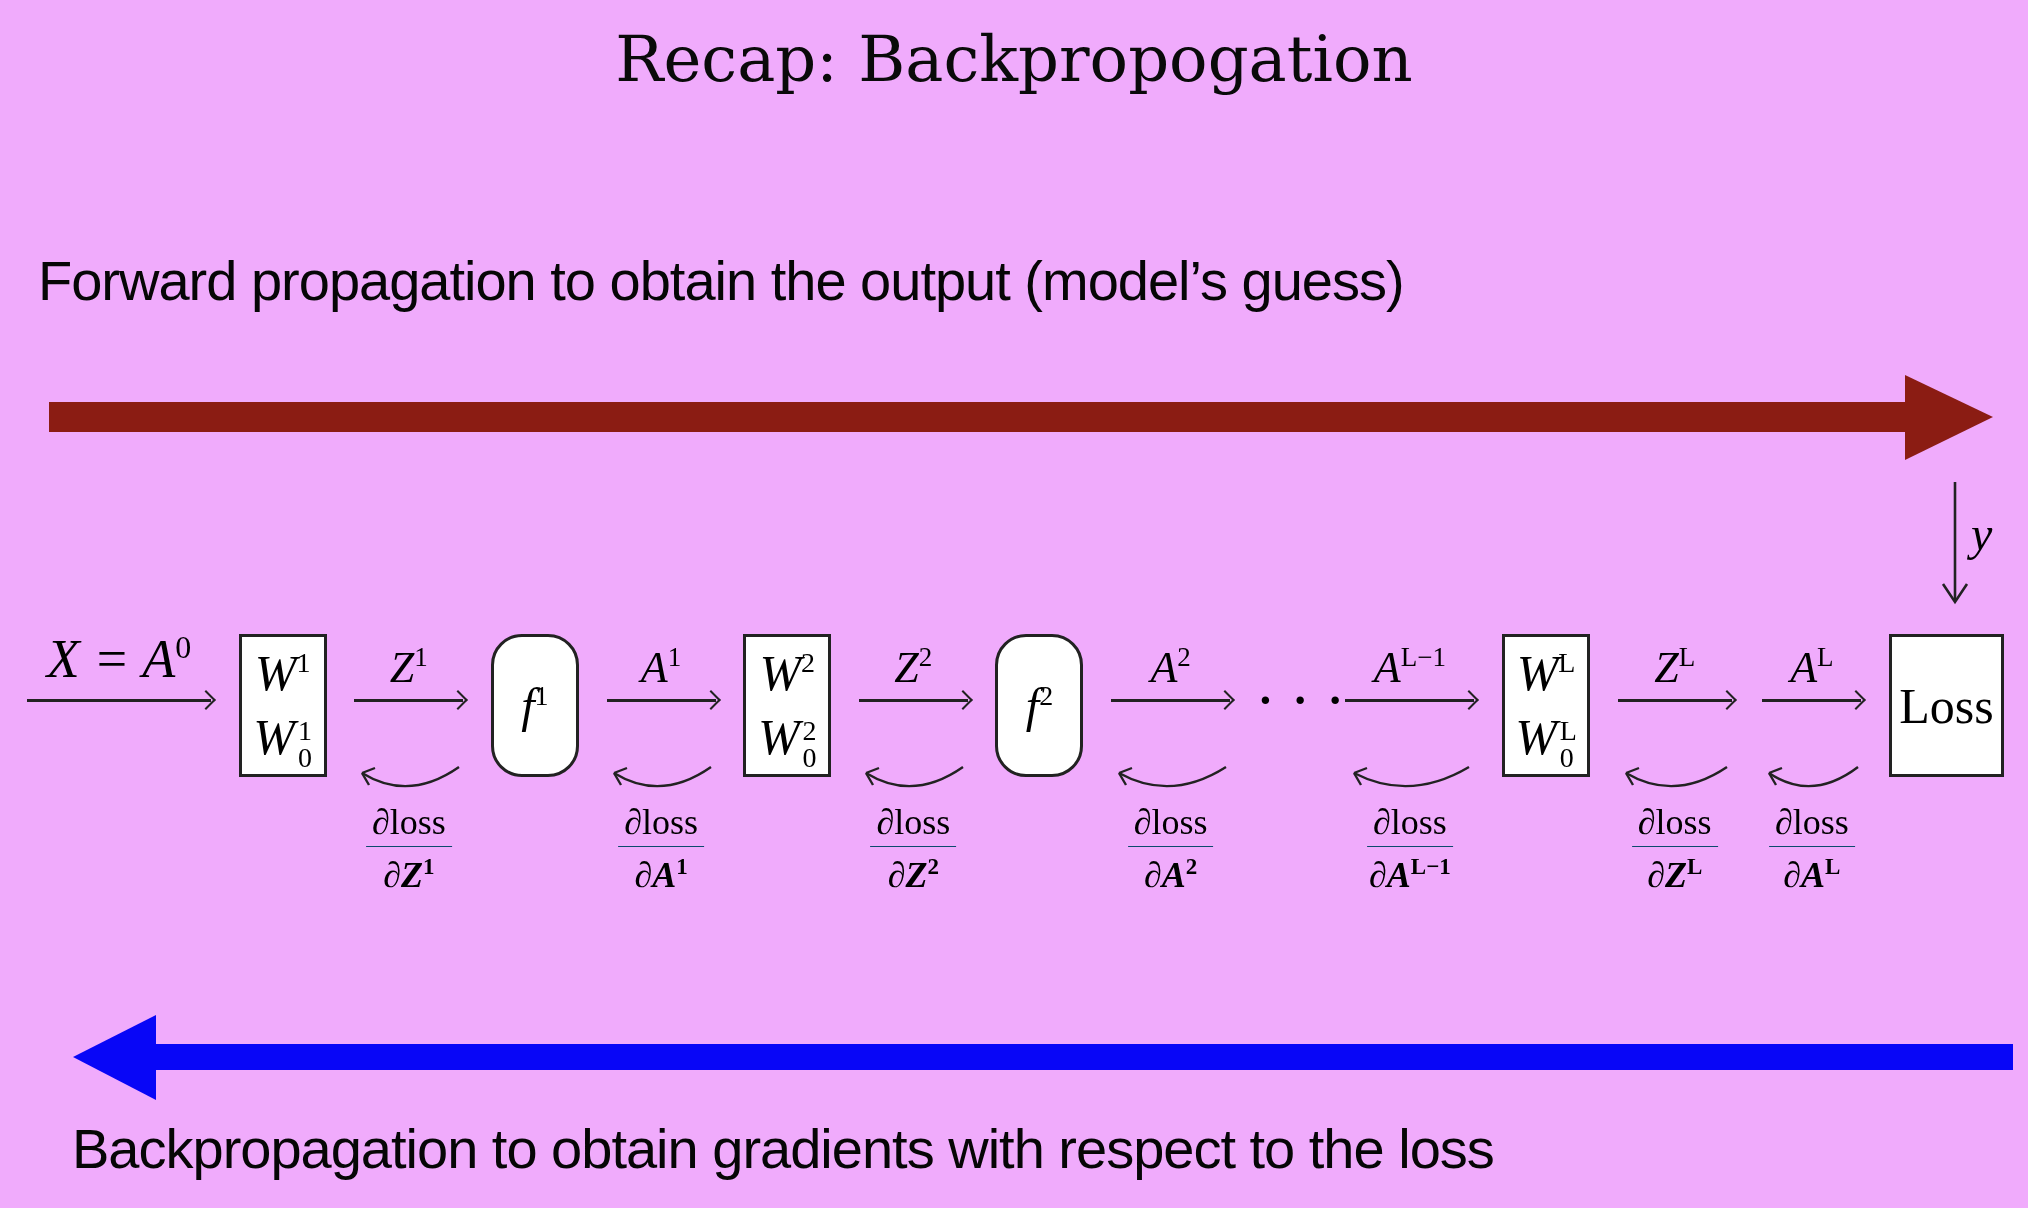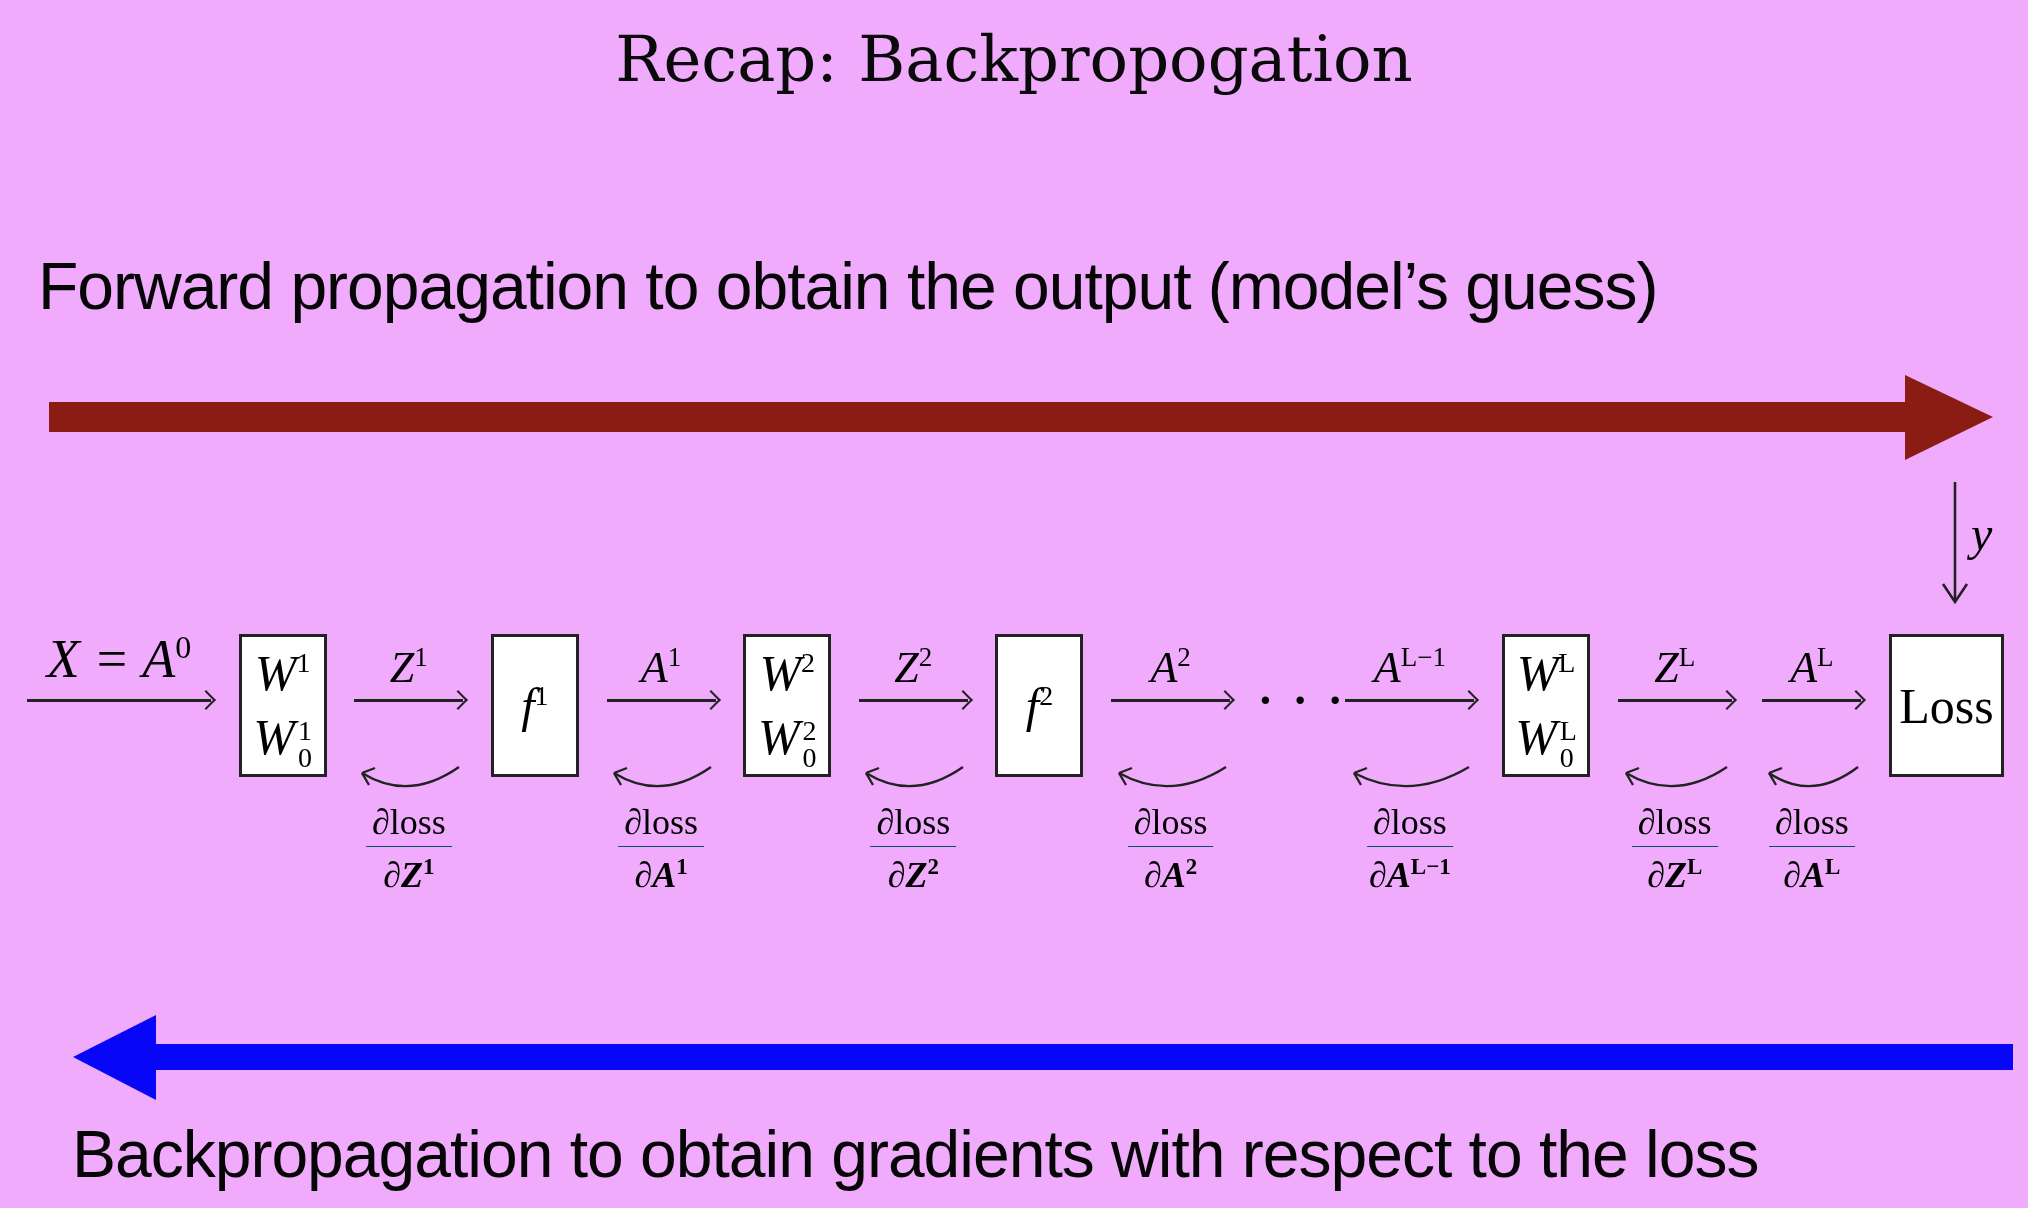--- a/index.html
+++ b/index.html
@@ -3,21 +3,21 @@
 <meta charset="utf-8">
 <style>
   html,body{margin:0;padding:0;background:#ffffff;}
   .slide{position:relative;width:2028px;height:1208px;background:#f0abfc;overflow:hidden;
          font-family:"Liberation Serif",serif;color:#000;}
 
   .title{position:absolute;top:22px;left:0;width:100%;text-align:center;
          font-family:"DejaVu Serif",serif;font-size:64px;color:#0a0a0a;}
 
   .sans-label{position:absolute;font-family:"Liberation Sans",sans-serif;
-              font-size:66px;letter-spacing:-1px;color:#060606;white-space:nowrap;}
+              font-size:56px;letter-spacing:-1px;color:#060606;white-space:nowrap;}
   .fwd-label{top:248px;left:38px;}
   .bwd-label{top:1116px;left:72px;}
 
   .big-arrow{position:absolute;left:0;width:2028px;height:100px;}
   .fwd-arrow{top:366px;}
   .bwd-arrow{top:1006px;}
 
   
   .diagram{position:absolute;top:612px;left:0;width:2028px;height:290px;
            display:flex;justify-content:space-between;align-items:flex-start;
@@ -44,21 +44,21 @@
   .frac .den sup{font-size:23px;font-style:normal;}
 
   .boxcell{margin-top:22px;width:88px;height:143px;border:3px solid #222;
            box-sizing:border-box;display:flex;flex-direction:column;
            align-items:center;justify-content:center;background:#fff;flex:0 0 auto;}
   .wbox{font-size:50px;font-style:italic;line-height:1.28;}
   .wbox sup{font-size:28px;font-style:normal;}
   .stk{display:inline-flex;flex-direction:column;align-items:flex-start;
        font-size:28px;font-style:normal;line-height:.95;margin-left:3px;
        vertical-align:middle;transform:translateY(2px);}
-  .fbox{font-size:48px;font-style:italic;}
+  .fbox{font-size:48px;font-style:italic;border-radius:31px;}
   .fbox sup{font-size:28px;font-style:normal;}
   .lossbox{width:115px;font-size:50px;font-style:normal;}
 
   .cell-dots{width:60px;}
   .dots{position:absolute;top:62px;left:0;width:100%;text-align:center;
         font-size:46px;font-weight:bold;letter-spacing:4px;white-space:nowrap;}
 
   .y-group{position:absolute;left:1895px;top:478px;width:140px;height:136px;}
   .y-group svg{position:absolute;left:0;top:0;}
   .ylbl{position:absolute;left:76px;top:28px;font-size:48px;font-style:italic;}

